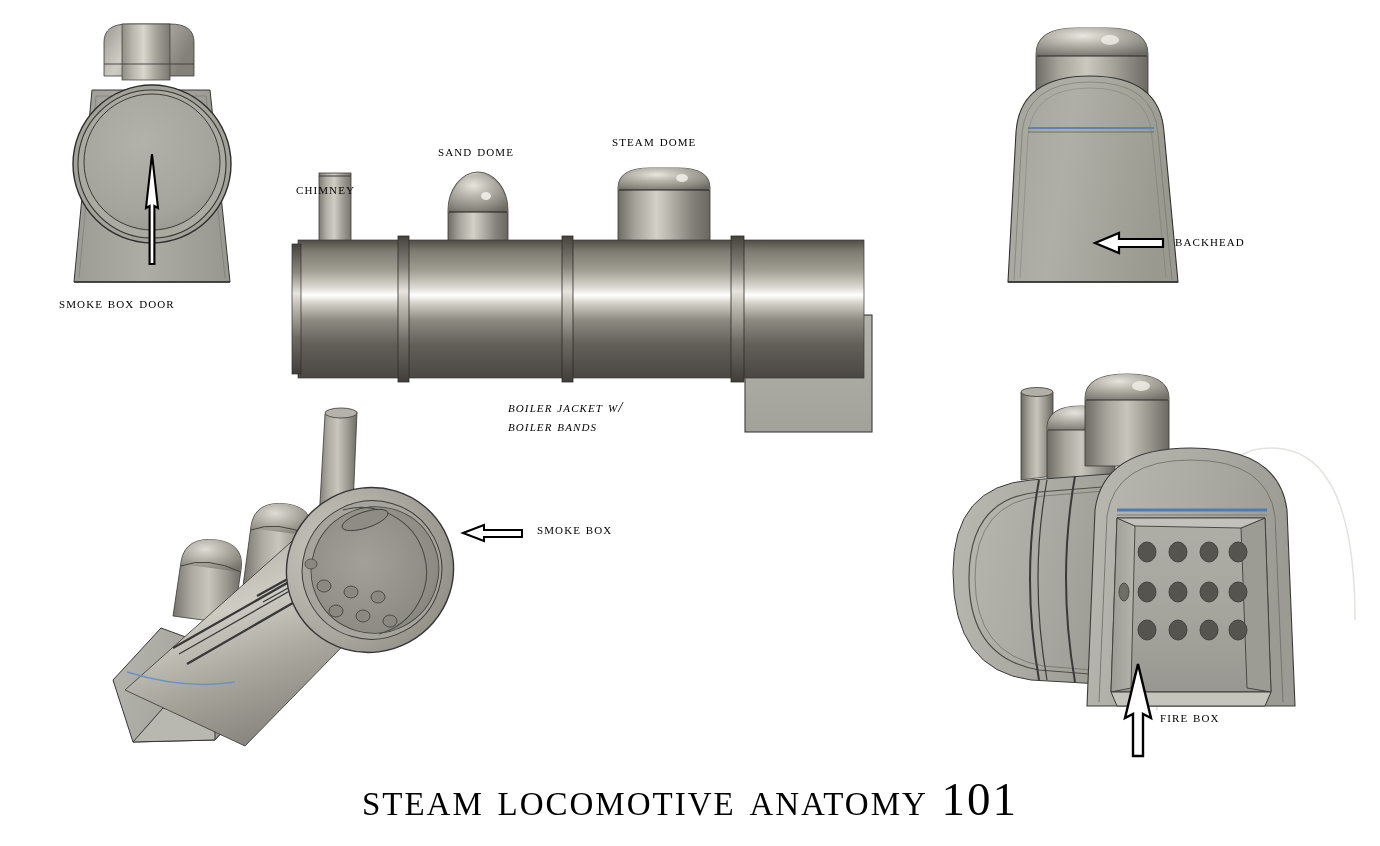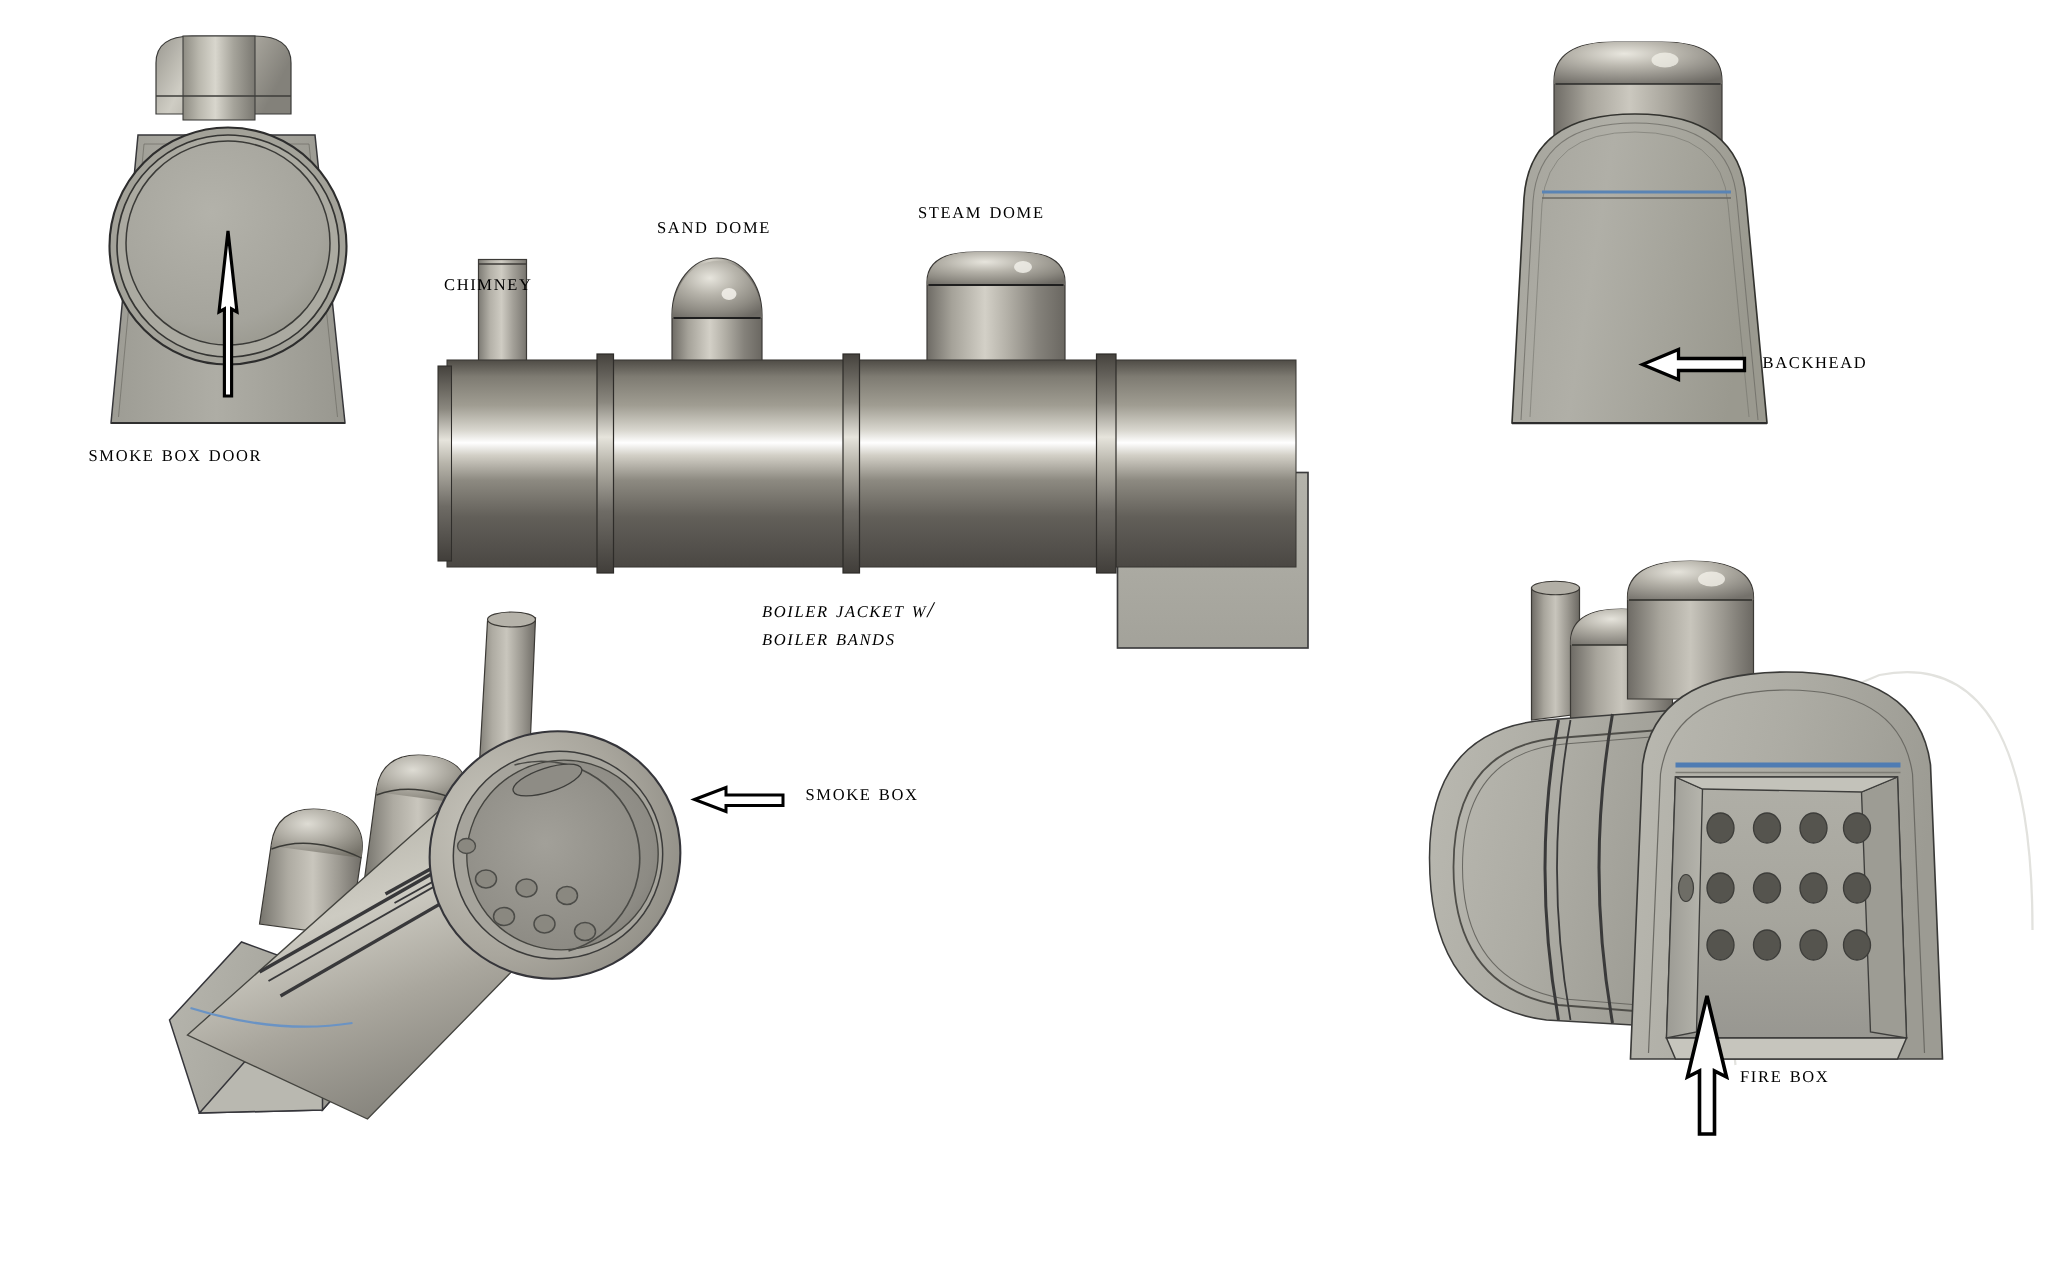--- a/index.html
+++ b/index.html
@@ -49,20 +49,21 @@
     line-height: 1.28;
   }
 
   svg { display: block; overflow: visible; }
 </style>
 </head>
 <body>
 
 <div class="stage">
 
+  <div class="title-bottom">Steam Locomotive Anatomy 101</div>
 
   <div style="position:absolute; left:52px; top:12px; width:220px; height:280px;">
     <svg width="220" height="280" viewBox="0 0 220 280">
       <defs>
         <linearGradient id="v1chim" x1="0" y1="0" x2="1" y2="0">
           <stop offset="0%" stop-color="#8e8c83"></stop>
             <stop offset="22%" stop-color="#b9b7ad"></stop>
           <stop offset="45%" stop-color="#d8d6cd"></stop>
             <stop offset="70%" stop-color="#a6a49b"></stop>
           <stop offset="100%" stop-color="#7a7871"></stop>

